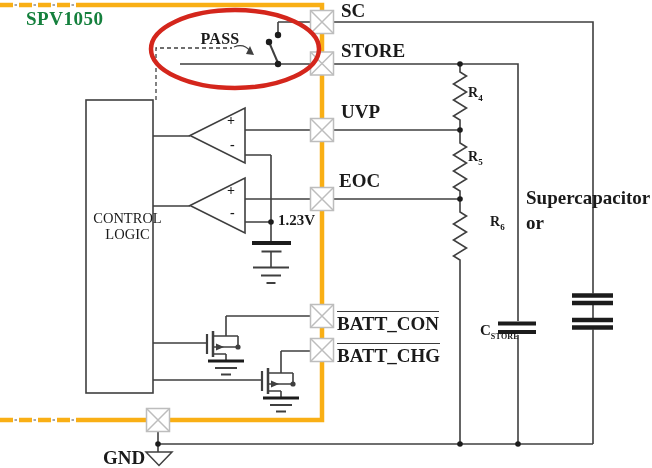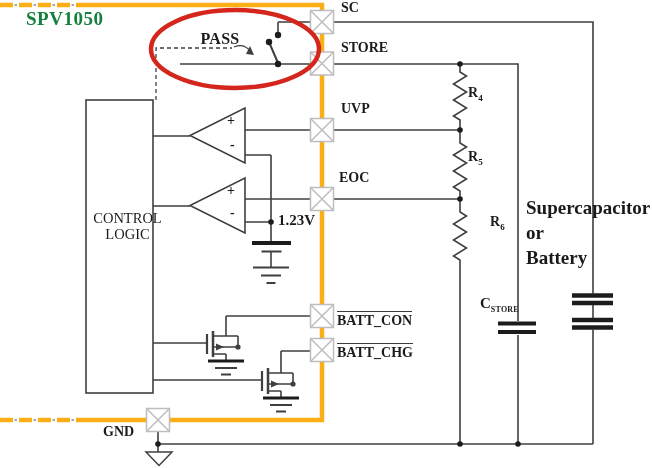--- a/index.html
+++ b/index.html
@@ -1,29 +1,29 @@
 <!DOCTYPE html>
 <html><head>
 <meta charset="utf-8">
 <style>
   html,body{margin:0;padding:0;background:#fff;}
   #stage{position:relative;width:652px;height:468px;background:#ffffff;overflow:hidden;
          font-family:"Liberation Serif", serif;color:#1a1a1a;}
   #stage svg{position:absolute;left:0;top:0;}
   .lbl{position:absolute;white-space:nowrap;line-height:1.05;color:#1a1a1a;}
-  .pin-lbl{font-size:14px;font-weight:bold;}
+  .pin-lbl{font-size:19px;font-weight:bold;}
   .overline{border-top:1.6px solid #3c3c3c;padding-top:2px;}
   .title{font-size:19px;font-weight:bold;color:#15803d;letter-spacing:.5px;}
   .anno{font-size:16px;font-weight:600;letter-spacing:.3px;}
   .ctrl{font-size:14.5px;font-weight:400;text-align:center;line-height:16px;}
   .sign{font-size:14px;font-weight:bold;}
   .ref{font-size:15px;font-weight:bold;text-align:right;}
   .rlab{font-size:14px;font-weight:bold;margin-left:41px;}
   .rlab sub{font-size:9px;}
-  .clab{font-size:15px;font-weight:bold;}
+  .clab{font-size:15px;font-weight:bold;margin-top:27px;}
   .clab sub{font-size:8px;letter-spacing:.2px;}
   .storage{font-size:19px;font-weight:bold;line-height:25px;}
 </style>
 </head>
 <body>
 
 <div id="stage">
 
   <svg width="652" height="468" viewBox="0 0 652 468">
 
@@ -172,39 +172,38 @@
   <div class="lbl title" style="left:26px;top:9px;">SPV1050</div>
 
   <div class="lbl anno" style="left:176px;top:31px;width:88px;text-align:center;">PASS</div>
 
   <div class="lbl pin-lbl" style="left:341px;top:1px;">SC</div>
   <div class="lbl pin-lbl" style="left:341px;top:41px;">STORE</div>
   <div class="lbl pin-lbl" style="left:341px;top:102px;">UVP</div>
   <div class="lbl pin-lbl" style="left:339px;top:171px;">EOC</div>
   <div class="lbl pin-lbl overline" style="left:337px;top:311px;">BATT_CON</div>
   <div class="lbl pin-lbl overline" style="left:337px;top:343px;">BATT_CHG</div>
-  <div class="lbl pin-lbl" style="left:103px;top:425px;">GND</div>
+  <div class="lbl pin-lbl" style="left:103px;top:448px;">GND</div>
 
   <div class="lbl ctrl" style="left:86px;top:210px;width:83px;">
     <span>CONTROL</span><br>
     <span>LOGIC</span>
   </div>
 
   <div class="lbl sign" style="left:227px;top:114px;">+</div>
   <div class="lbl sign" style="left:230px;top:138px;">-</div>
   <div class="lbl sign" style="left:227px;top:184px;">+</div>
   <div class="lbl sign" style="left:230px;top:206px;">-</div>
 
   <div class="lbl ref" style="left:278px;top:213px;">1.23V</div>
 
   <div class="lbl rlab" style="left:427px;top:86px;"><span>R</span><sub>4</sub></div>
   <div class="lbl rlab" style="left:427px;top:150px;text-align:center;"><span>R</span><sub>5</sub></div>
   <div class="lbl rlab" style="left:449px;top:215px;"><span>R</span><sub>6</sub></div>
 
   <div class="lbl clab" style="left:480px;top:296px;"><span>C</span><sub>STORE</sub></div>
 
-  <div class="lbl storage" style="left:526px;top:195px;">
+  <div class="lbl storage" style="left:526px;top:185px;">
     <span>Supercapacitor</span><br>
     <span>or</span><br>
-    <span>Battery</span>
   </div>
 
 </div>
 
 </body></html>

